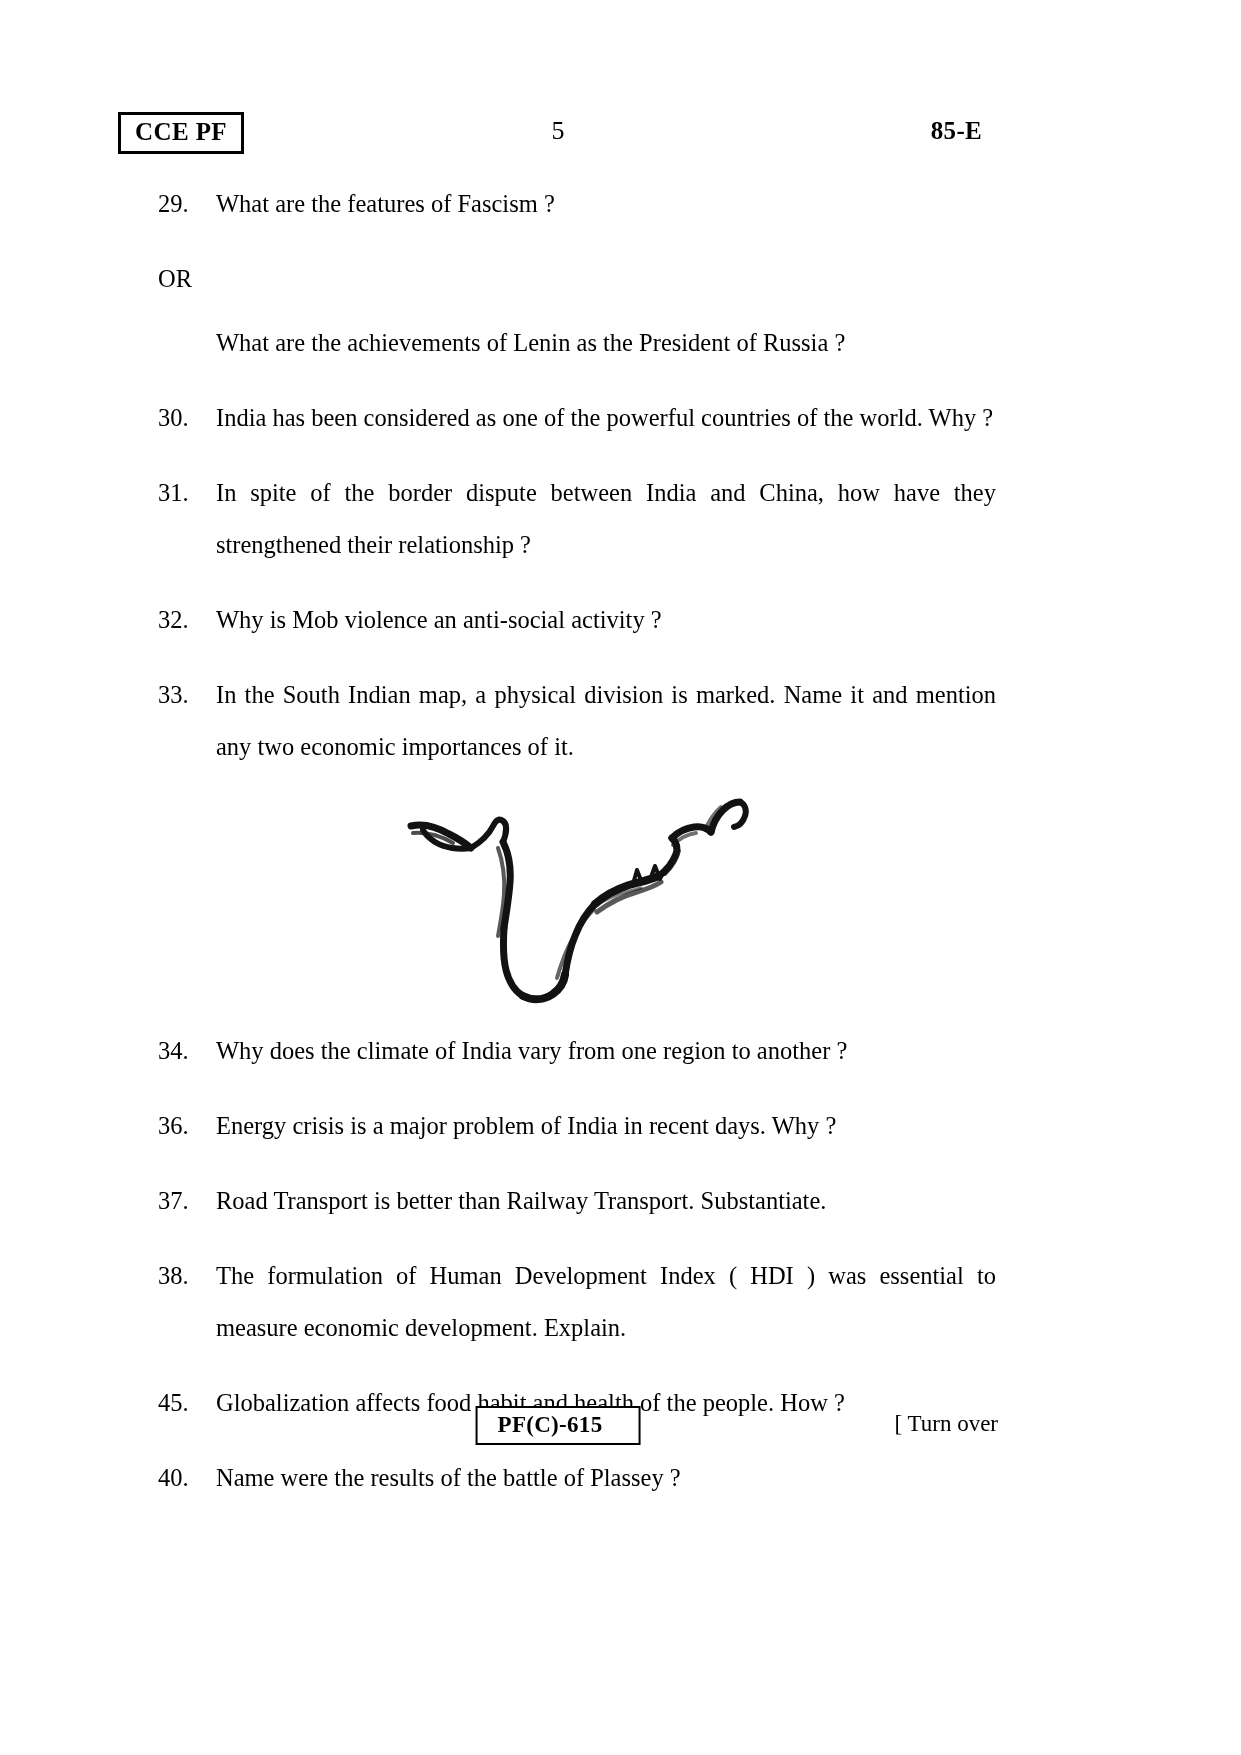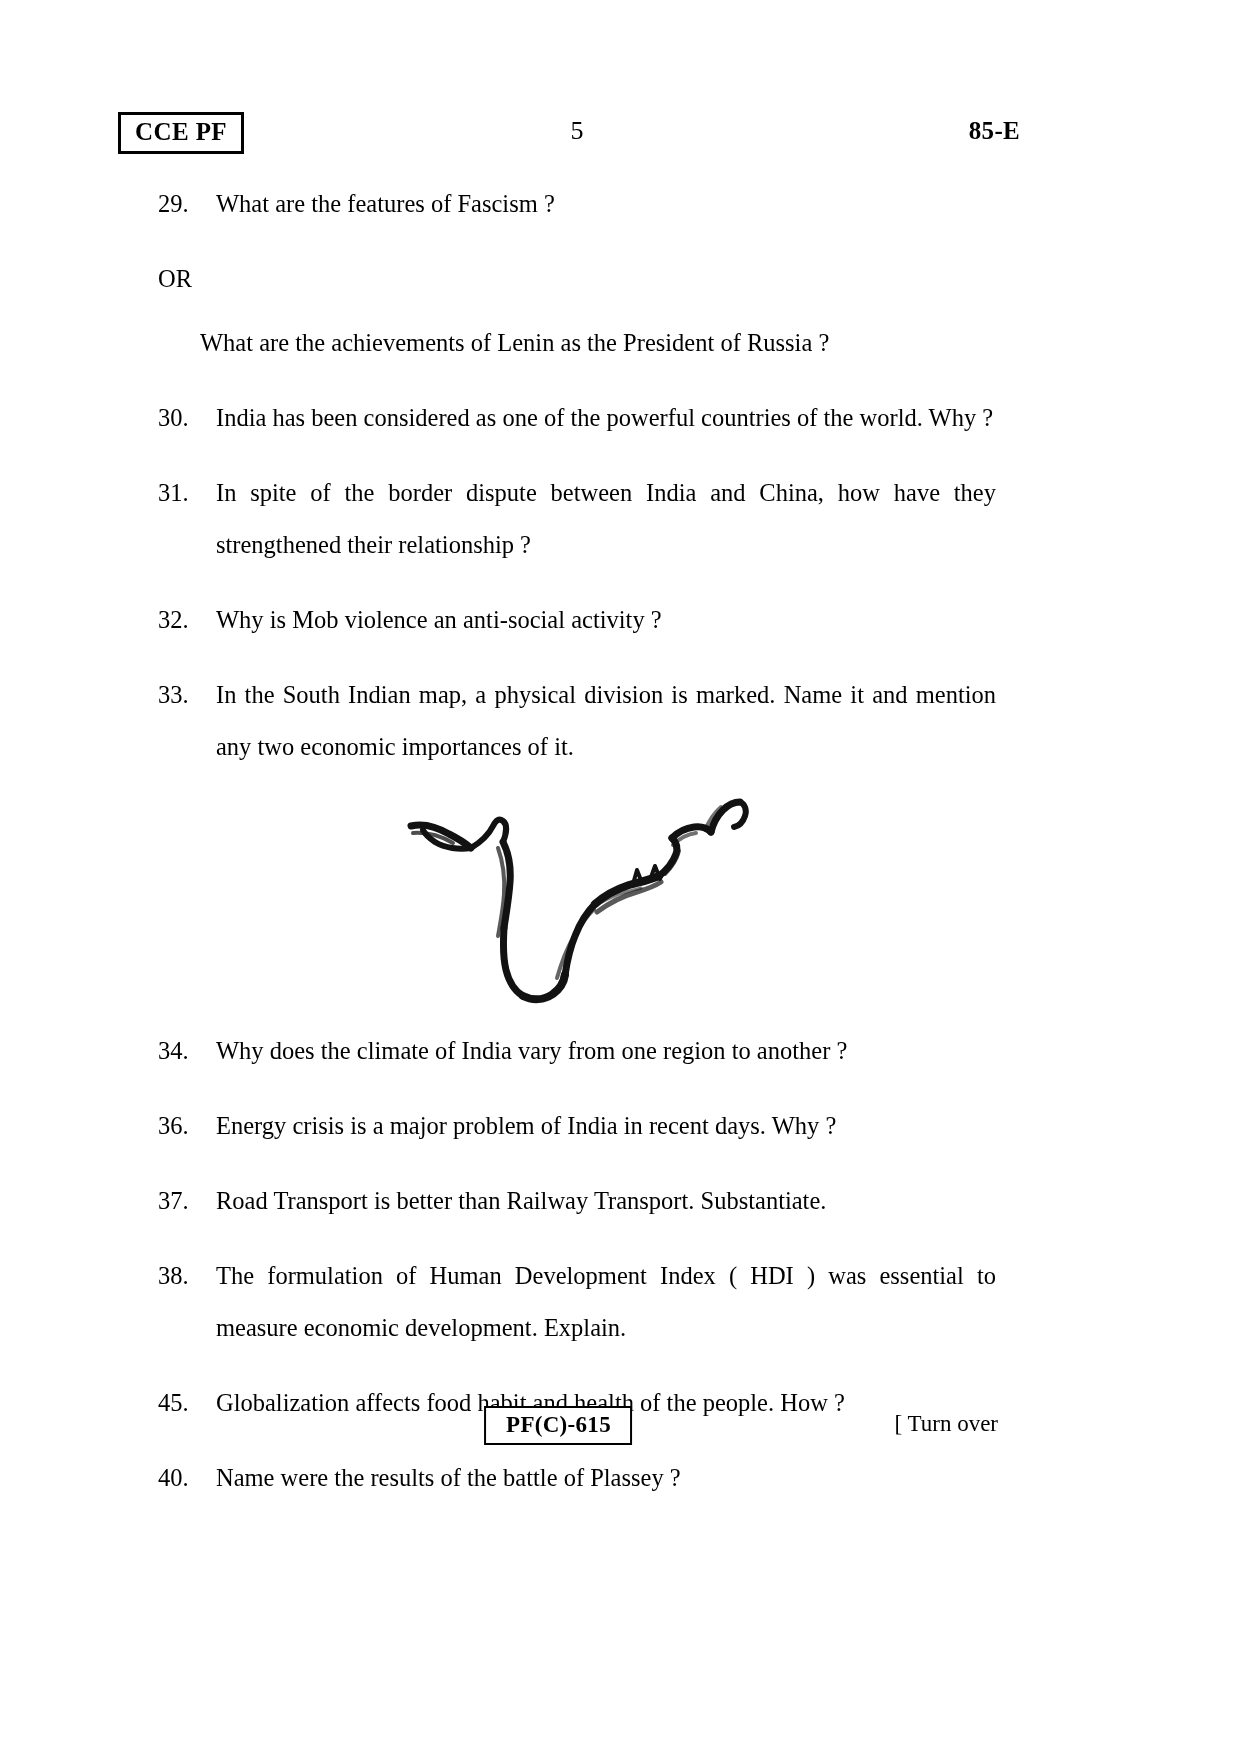--- a/index.html
+++ b/index.html
@@ -22,21 +22,20 @@
     box-sizing: border-box;
   }
 
   
   .page-header {
     position: absolute;
     left: 118px;
     top: 112px;
     width: 880px;
     height: 48px;
-    padding-left: 38px;
   }
   .exam-code-box {
     position: absolute;
     left: 0;
     top: 0;
     border: 3px solid #000;
     padding: 4px 14px 6px 14px;
     font-weight: bold;
     font-size: 25px;
     line-height: 1.05;
@@ -96,21 +95,21 @@
   }
   .or-divider {
     text-align: left;
     font-size: 24.5px;
     line-height: 52px;
     margin-bottom: 12px;
     margin-top: 2px;
     padding-right: 10px;
   }
   .alt-question {
-    margin-left: 42px;
+    margin-left: 58px;
     font-size: 24.5px;
     line-height: 52px;
     text-align: left;
     margin-bottom: 23px;
   }
 
   
   .map-figure {
     margin: 6px 0 14px 0;
     display: flex;
@@ -127,21 +126,21 @@
     bottom: 305px;
     width: 880px;
     height: 44px;
   }
   .paper-code-box {
     position: absolute;
     left: 50%;
     transform: translateX(-50%);
     top: 0;
     border: 2px solid #000;
-    padding: 5px 19px 6px 20px;
+    padding: 5px 36px 6px 20px;
     font-size: 23px;
     font-weight: bold;
     line-height: 1.05;
     letter-spacing: 0.3px;
     background: #fff;
     white-space: nowrap;
   }
   .turn-over {
     position: absolute;
     right: 0;

